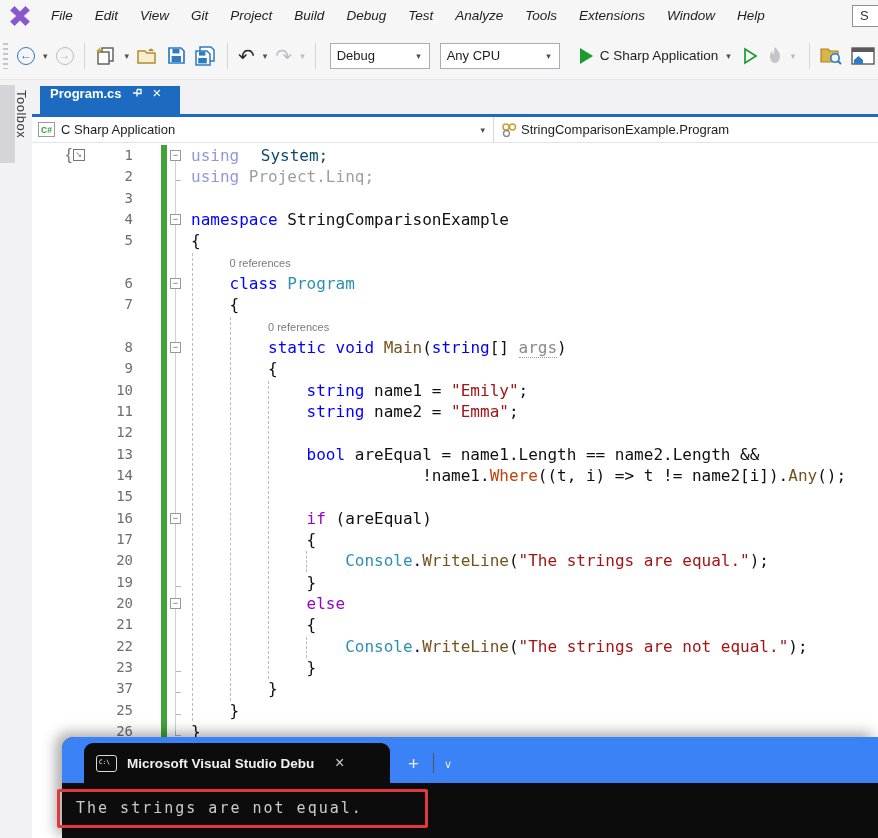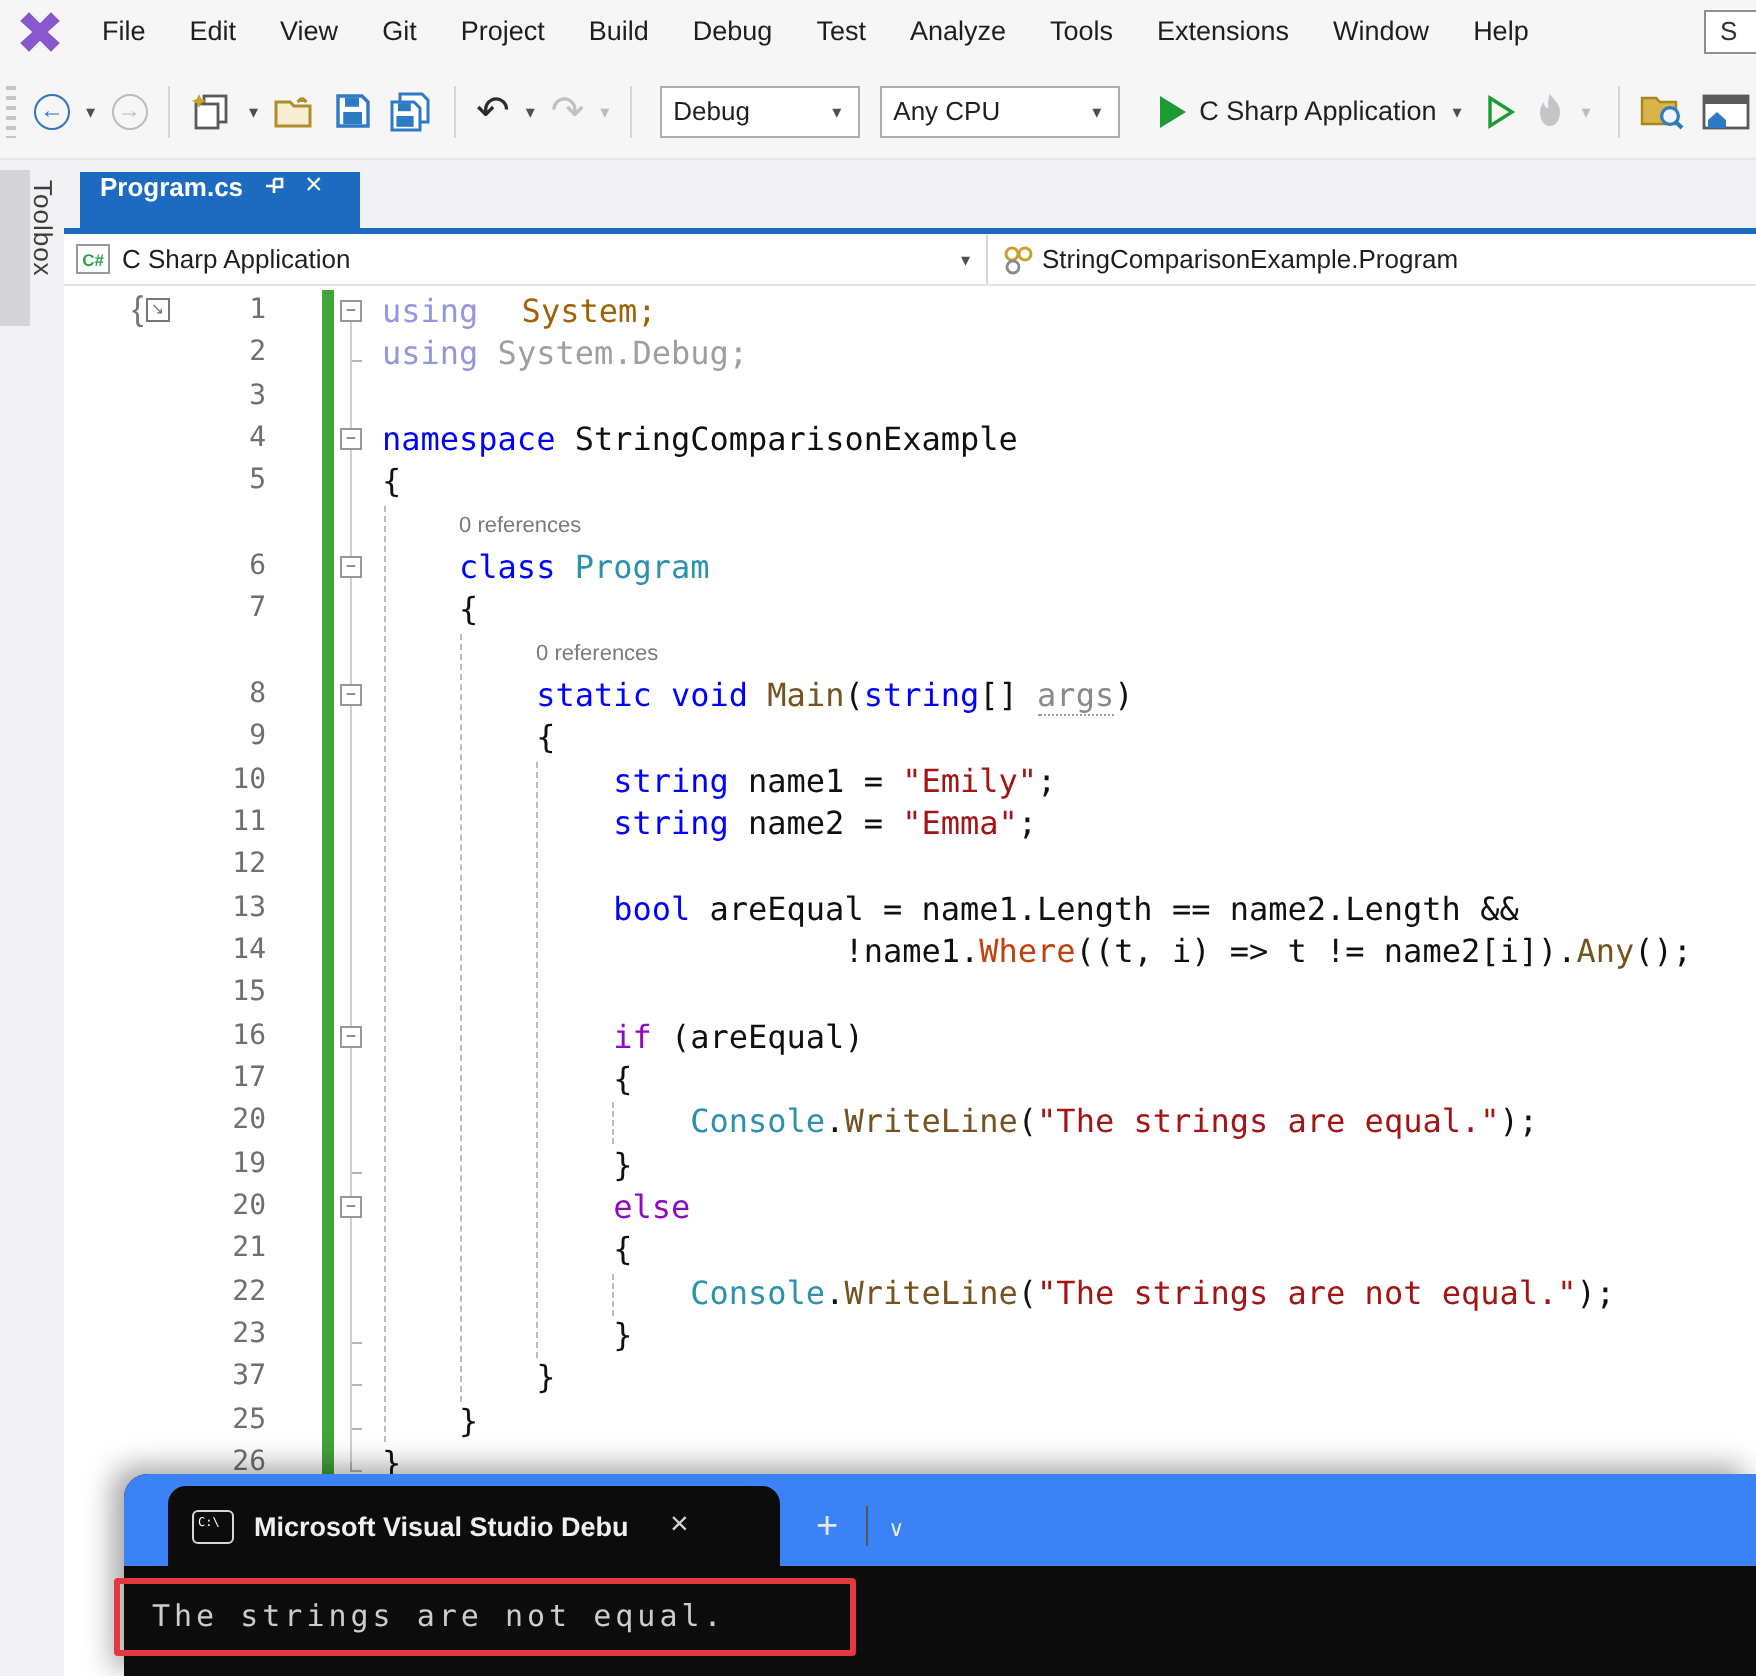--- a/index.html
+++ b/index.html
@@ -3,21 +3,21 @@
 <meta charset="utf-8">
 <style>
   * { margin:0; padding:0; box-sizing:border-box; }
   body { font-family:"Liberation Sans", sans-serif; background:#fff; }
   .app { position:relative; width:878px; height:838px; overflow:hidden; background:#fff; }
 
   
   .menubar { position:absolute; top:0; left:0; width:878px; height:32px; background:#f6f6f7;
              display:flex; align-items:center; z-index:3; }
   .vslogo { width:22px; height:22px; margin:0 9px 0 9px; flex:0 0 auto; }
-  .menu-items { display:flex; align-items:flex-start; height:100%; }
+  .menu-items { display:flex; align-items:flex-start; height:100%;font-style:italic; }
   .menu-item { padding:0 11px; font-size:13.5px; color:#1e1e1e; line-height:32px; cursor:default; }
   .searchbox { position:absolute; left:852px; top:5px; width:40px; height:22px; background:#fff;
                border:1px solid #8f8f8f; font-size:13px; color:#333; padding:2px 0 0 7px; }
 
   
   .toolbar { position:absolute; top:32px; left:0; width:878px; height:48px; background:#f6f6f7;
              border-bottom:1px solid #e6e6e9; display:flex; align-items:center; gap:4px; padding-left:3px; z-index:3; }
   .grip { width:5px; height:26px; margin-right:3px;
           background:repeating-linear-gradient(to bottom,#c4c4ca 0 2px,transparent 2px 5px); }
   .tb-btn { display:flex; align-items:center; justify-content:center; height:30px; padding:0 2px; }
@@ -265,31 +265,31 @@
     <div class="fold-line"></div>
     <div id="code-rows">
         <div class="code-row">
           <div class="glyph-cell"></div>
           <div class="num-cell">1</div>
           <div class="spacer-cell"></div>
           <div class="bar-cell"></div>
           <div class="fold-cell">
             <div class="fold-box">−</div>
           </div>
-          <pre class="code-text"><span style="color: rgb(149, 151, 221);">using</span><span style="color: #a16207; padding-left: 12px;"> System;</span></pre>
+          <pre class="code-text"><span style="color: rgb(149, 151, 221);">using</span><span style="color: #0c4a6e; padding-left: 12px;"> System;</span></pre>
         </div>
         <div class="code-row">
           <div class="glyph-cell"></div>
           <div class="num-cell">2</div>
           <div class="spacer-cell"></div>
           <div class="bar-cell"></div>
           <div class="fold-cell">
             <div class="fold-end"></div>
           </div>
-          <pre class="code-text"><span style="color: rgb(149, 151, 221);">using</span><span style="color: rgb(159, 159, 159);"> System.Debug;</span></pre>
+          <pre class="code-text"><span style="color: rgb(149, 151, 221);">using</span><span style="color: rgb(159, 159, 159);"> Project.Linq;</span></pre>
         </div>
         <div class="code-row">
           <div class="glyph-cell"></div>
           <div class="num-cell">3</div>
           <div class="spacer-cell"></div>
           <div class="bar-cell"></div>
           <div class="fold-cell"></div>
           <pre class="code-text"></pre>
         </div>
         <div class="code-row">

